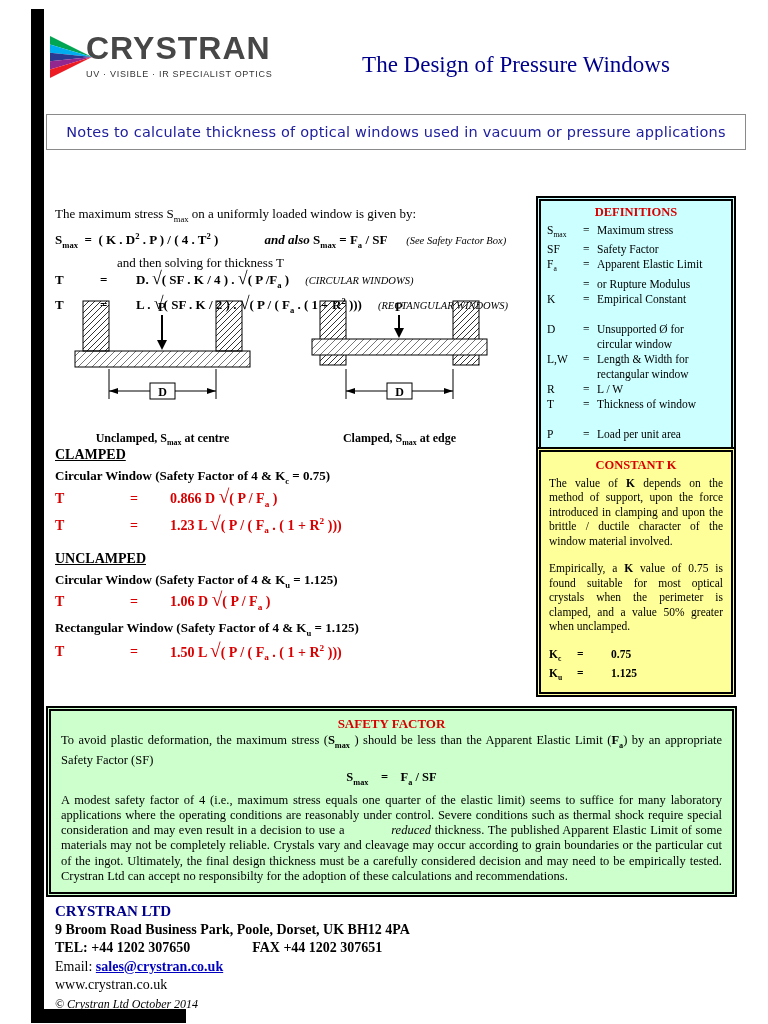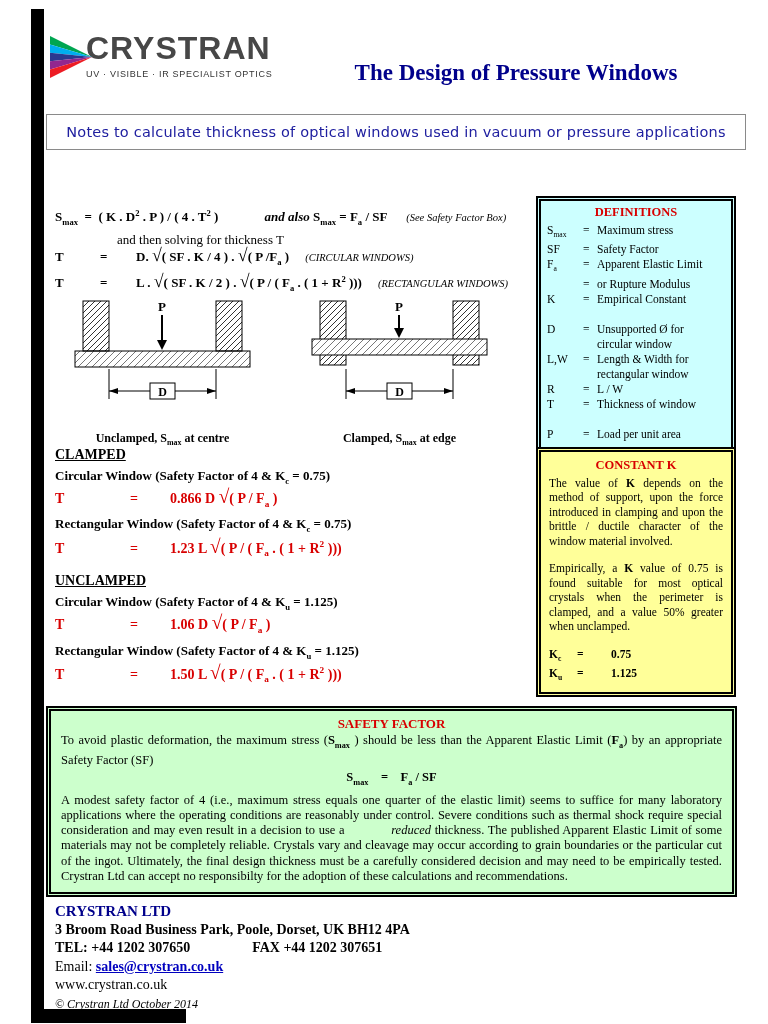--- a/index.html
+++ b/index.html
@@ -18,22 +18,22 @@
   .logo-text { margin-left:38px; }
   .logo-name {
     font-family:"Liberation Sans","DejaVu Sans",sans-serif; font-size:32px; font-weight:bold;
     color:#474747; letter-spacing:1px; line-height:1.05;
   }
   .logo-tagline {
     font-family:"Liberation Sans","DejaVu Sans",sans-serif; font-size:9px; color:#333;
     letter-spacing:0.7px; margin-top:3px;
   }
   .title {
-    position:absolute; left:300px; top:60px; width:432px; text-align:center;
-    font-size:23px; font-weight:bold; color:var(--navy);
+    position:absolute; left:300px; top:52px; width:432px; text-align:center;
+    font-size:23px; font-weight:normal; color:var(--navy);
   }
   .subtitle-box {
     position:absolute; left:46px; top:114px; width:700px; height:36px;
     border:1px solid #8a8a8a; display:flex; align-items:center; justify-content:center;
   }
   .subtitle { font-family:"DejaVu Sans",sans-serif; font-size:14.5px; color:var(--subtitle_blue); letter-spacing:0.2px; }
 
   
   .intro { position:absolute; left:55px; top:205px; width:480px; font-size:13px; line-height:17px; }
   .bold { font-weight:bold; }
@@ -122,20 +122,21 @@
     </div>
   </div>
 
   <h1 class="title">The Design of Pressure Windows</h1>
 
   <div class="subtitle-box">
     <span class="subtitle">Notes to calculate thickness of optical windows used in vacuum or pressure applications</span>
   </div>
 
   <div class="intro">
+    <div><span>The maximum stress S</span><span class="rt-sub">max</span><span> on a uniformly loaded window is given by:</span></div>
     <div class="bold">
       <span><span>S</span><span class="rt-sub">max</span><span>&nbsp; =&nbsp; ( K . D</span><span class="rt-sup">2</span><span> . P ) / ( 4 . T</span><span class="rt-sup">2</span><span> ) </span><span class="rt-i">and also</span><span> S</span><span class="rt-sub">max</span><span> = F</span><span class="rt-sub">a</span><span> / SF</span></span>
       <span class="note">(See Safety Factor Box)</span>
     </div>
     <div class="indent">and then solving for thickness T</div>
     <div class="trow">
       <span class="c1">T</span>
       <span class="c2">=</span>
       <span class="cexpr"><span><span>D. </span><span class="rt-rad">√</span><span>( SF . K / 4 ) . </span><span class="rt-rad">√</span><span>( P /F</span><span class="rt-sub">a</span><span> )</span></span><span class="note">(CIRCULAR WINDOWS)</span></span>
     </div>
@@ -196,21 +197,20 @@
   </div>
 
   <div class="sections">
     <div class="sec-head">CLAMPED</div>
     <div class="sec-label"><span>Circular Window (Safety Factor of 4 &amp; K</span><span class="rt-sub">c</span><span> = 0.75)</span></div>
     <div class="trow red">
       <span class="c1">T</span>
       <span class="c2">=</span>
       <span><span>0.866 D </span><span class="rt-rad">√</span><span>( P / F</span><span class="rt-sub">a</span><span> )</span></span>
     </div>
-    <div class="sec-label"><span>Rectangular Window (Safety Factor of 4 &amp; K</span><span class="rt-sub">c</span><span> = 0.75)</span></div>
     <div class="trow red">
       <span class="c1">T</span>
       <span class="c2">=</span>
       <span><span>1.23 L </span><span class="rt-rad">√</span><span>( P / ( F</span><span class="rt-sub">a</span><span> . ( 1 + R</span><span class="rt-sup">2</span><span> )))</span></span>
     </div>
 
     <div class="sec-head mt">UNCLAMPED</div>
     <div class="sec-label"><span>Circular Window (Safety Factor of 4 &amp; K</span><span class="rt-sub">u</span><span> = 1.125)</span></div>
     <div class="trow red">
       <span class="c1">T</span>
@@ -317,21 +317,21 @@
 
   <aside class="safety-box">
     <div class="box-title">SAFETY FACTOR</div>
     <p class="sp"><span>To avoid plastic deformation, the maximum stress (</span><span class="rt-b">S</span><span class="rt-b rt-sub">max</span><span> ) should be less than the Apparent Elastic Limit (</span><span class="rt-b">F</span><span class="rt-b rt-sub">a</span><span>) by an appropriate Safety Factor (SF)</span></p>
     <div class="s-formula"><span>S</span><span class="rt-sub">max</span><span>&nbsp;&nbsp;&nbsp;&nbsp;=&nbsp;&nbsp;&nbsp;&nbsp;F</span><span class="rt-sub">a</span><span> / SF</span></div>
     <p class="sp"><span>A modest safety factor of 4 (i.e., maximum stress equals one quarter of the elastic limit) seems to suffice for many laboratory applications where the operating conditions are reasonably under control. Severe conditions such as thermal shock require special consideration and may even result in a decision to use a </span><span class="rt-i">reduced</span><span> thickness. The published Apparent Elastic Limit of some materials may not be completely reliable. Crystals vary and cleavage may occur according to grain boundaries or the particular cut of the ingot. Ultimately, the final design thickness must be a carefully considered decision and may need to be empirically tested. Crystran Ltd can accept no responsibilty for the adoption of these calculations and recommendations.</span></p>
   </aside>
 
   <footer class="footer">
     <div class="f-company">CRYSTRAN LTD</div>
-    <div class="f-line">3 Broom Road Business Park, Poole, Dorset, UK BH12 4PA</div>
+    <div class="f-line">9 Broom Road Business Park, Poole, Dorset, UK BH12 4PA</div>
     <div class="f-line">
       <span>TEL: +44 1202 307650</span><span class="gap">FAX +44 1202 307651</span>
     </div>
     <div class="f-last">
       <span><span>Email: </span><a class="email" href="#">sales@crystran.co.uk</a></span>
       <span class="mid">www.crystran.co.uk</span>
       <span class="copyright">© Crystran Ltd October 2014</span>
     </div>
   </footer>
 

